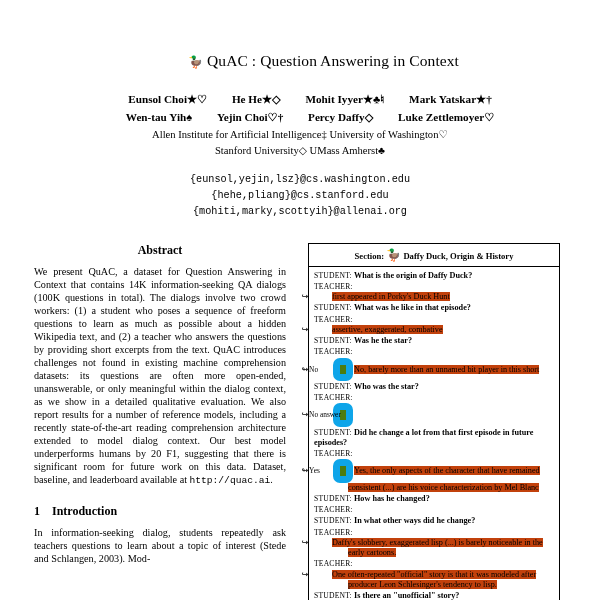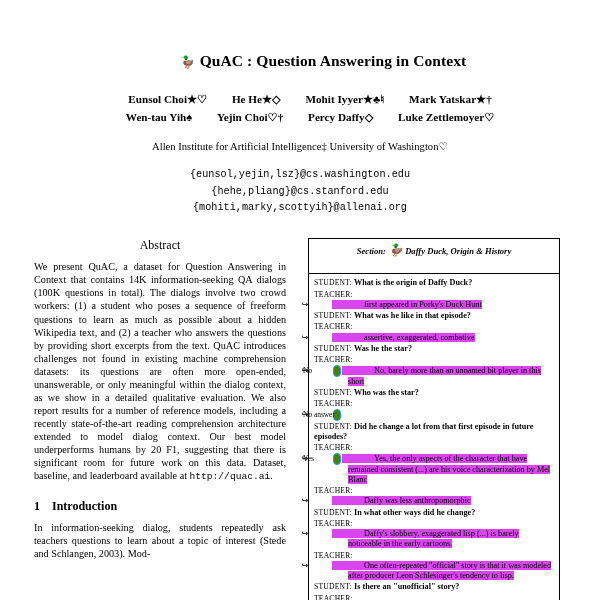--- a/index.html
+++ b/index.html
@@ -20,21 +20,21 @@
     height: 600px;
     padding: 0;
     box-sizing: border-box;
   }
   .title-block {
     text-align: center;
     margin-top: 52px;
   }
   .paper-title {
     font-size: 15.5px;
-    font-weight: bold;
+    font-weight: normal;
     letter-spacing: 0.1px;
     margin-left: 47px;
   }
   .duck-glyph {
     font-size: 12px;
   }
   .authors {
     margin-top: 20px;
     text-align: center;
     font-size: 11.2px;
@@ -43,21 +43,20 @@
     padding-left: 20px;
   }
   .author-row span {
     display: inline-block;
   }
   .author-gap {
     display: inline-block;
     width: 22px;
   }
   .affils {
-    margin-top: 12px;
     text-align: center;
     font-size: 10.6px;
     line-height: 1.55;
   }
   .emails {
     margin-top: 12px;
     text-align: center;
     font-family: "Liberation Mono", monospace;
     font-size: 10.2px;
     line-height: 1.6;
@@ -67,21 +66,21 @@
     margin-top: 22px;
     padding: 0 34px;
     box-sizing: border-box;
     gap: 22px;
   }
   .col {
     width: 252px;
   }
   .section-head {
     text-align: center;
-    font-weight: normal;
+    font-weight: bold;
     font-size: 12px;
     margin-bottom: 7px;
   }
   .body-text {
     font-size: 10.2px;
     line-height: 1.28;
     text-align: justify;
     text-justify: inter-word;
     hyphens: auto;
   }
@@ -100,23 +99,22 @@
     box-sizing: border-box;
     padding: 4px 5px 5px 5px;
     font-size: 8.2px;
     line-height: 1.25;
   }
   .fig-section {
     text-align: center;
     font-weight: bold;
     font-size: 8.6px;
     border-bottom: 1px solid #000;
-    padding-bottom: 15px;
+    padding-bottom: 3px;
     margin: 0 -5px 4px -5px;
-    font-style: italic;
   }
   .turn {
     margin-bottom: 1px;
     text-align: left;
   }
   .who {
     font-variant: small-caps;
     font-size: 7.6px;
     letter-spacing: 0.2px;
   }
@@ -127,26 +125,25 @@
     display: block;
     padding-left: 34px;
     text-indent: -34px;
   }
   .arrow {
     display: inline-block;
     width: 16px;
     text-align: center;
   }
   .hl {
-    background: #d946ef;
-    padding-left: 32px;
+    background: #c2410c;
   }
   .chip {
     display: inline-block;
-    border: 1px solid #0ea5e9;
+    border: 7px solid #0ea5e9;
     border-radius: 7px;
     padding: 0 3px;
     font-size: 7.4px;
     line-height: 1.25;
     background: #4d7c0f;
     margin: 0 1px;
   }
 </style>
 </head>
 <body>
@@ -170,20 +167,21 @@
     <div class="author-row">
       <span>Wen-tau Yih♠</span><span class="author-gap"></span>
       <span>Yejin Choi♡†</span><span class="author-gap"></span>
       <span>Percy Daffy◇</span><span class="author-gap"></span>
       <span>Luke Zettlemoyer♡</span>
     </div>
   </div>
 
   <div class="affils">
     <div>Allen Institute for Artificial Intelligence‡    University of Washington♡</div>
+    <div>Stanford University◇      UMass Amherst♣</div>
   </div>
 
   <div class="emails">
     <div>{eunsol,yejin,lsz}@cs.washington.edu</div>
     <div>{hehe,pliang}@cs.stanford.edu</div>
     <div>{mohiti,marky,scottyih}@allenai.org</div>
   </div>
 
   <div class="columns">
 
@@ -208,21 +206,22 @@
         <div class="turn"><span class="who">STUDENT:</span> <span class="q">What is the origin of Daffy Duck?</span></div>
         <div class="turn"><span class="who">TEACHER:</span> <span class="ans-wrap"><span class="arrow">↪</span> <span class="hl">first appeared in Porky's Duck Hunt</span></span></div>
         <div class="turn"><span class="who">STUDENT:</span> <span class="q">What was he like in that episode?</span></div>
         <div class="turn"><span class="who">TEACHER:</span> <span class="ans-wrap"><span class="arrow">↪</span> <span class="hl">assertive, exaggerated, combative</span></span></div>
         <div class="turn"><span class="who">STUDENT:</span> <span class="q">Was he the star?</span></div>
         <div class="turn"><span class="who">TEACHER:</span> <span class="ans-wrap"><span class="arrow">↬</span> <span class="chip">No</span><span class="hl">No, barely more than an unnamed bit player in this short</span></span></div>
         <div class="turn"><span class="who">STUDENT:</span> <span class="q">Who was the star?</span></div>
         <div class="turn"><span class="who">TEACHER:</span> <span class="ans-wrap"><span class="arrow">↪</span> <span class="chip">No answer</span></span></div>
         <div class="turn"><span class="who">STUDENT:</span> <span class="q">Did he change a lot from that first episode in future episodes?</span></div>
         <div class="turn"><span class="who">TEACHER:</span> <span class="ans-wrap"><span class="arrow">↬</span> <span class="chip">Yes</span><span class="hl">Yes, the only aspects of the character that have remained consistent (...) are his voice characterization by Mel Blanc</span></span></div>
-        <div class="turn"><span class="who">TEACHER:</span> <span class="ans-wrap"><span class="arrow">↪</span> <span class="hl">Daffy was less anthropomorphic</span></span></div>
+        <div class="turn"><span class="who">STUDENT:</span> <span class="q">How has he changed?</span></div>
+        <div class="turn"><span class="who">TEACHER:</span> </div>
         <div class="turn"><span class="who">STUDENT:</span> <span class="q">In what other ways did he change?</span></div>
         <div class="turn"><span class="who">TEACHER:</span> <span class="ans-wrap"><span class="arrow">↪</span> <span class="hl">Daffy's slobbery, exaggerated lisp (...) is barely noticeable in the early cartoons.</span></span></div>
         <div class="turn"><span class="who">TEACHER:</span> <span class="ans-wrap"><span class="arrow">↪</span> <span class="hl">One often-repeated "official" story is that it was modeled after producer Leon Schlesinger's tendency to lisp.</span></span></div>
         <div class="turn"><span class="who">STUDENT:</span> <span class="q">Is there an "unofficial" story?</span></div>
         <div class="turn"><span class="who">TEACHER:</span> </div>
 
       </div>
 
     </div>
 

